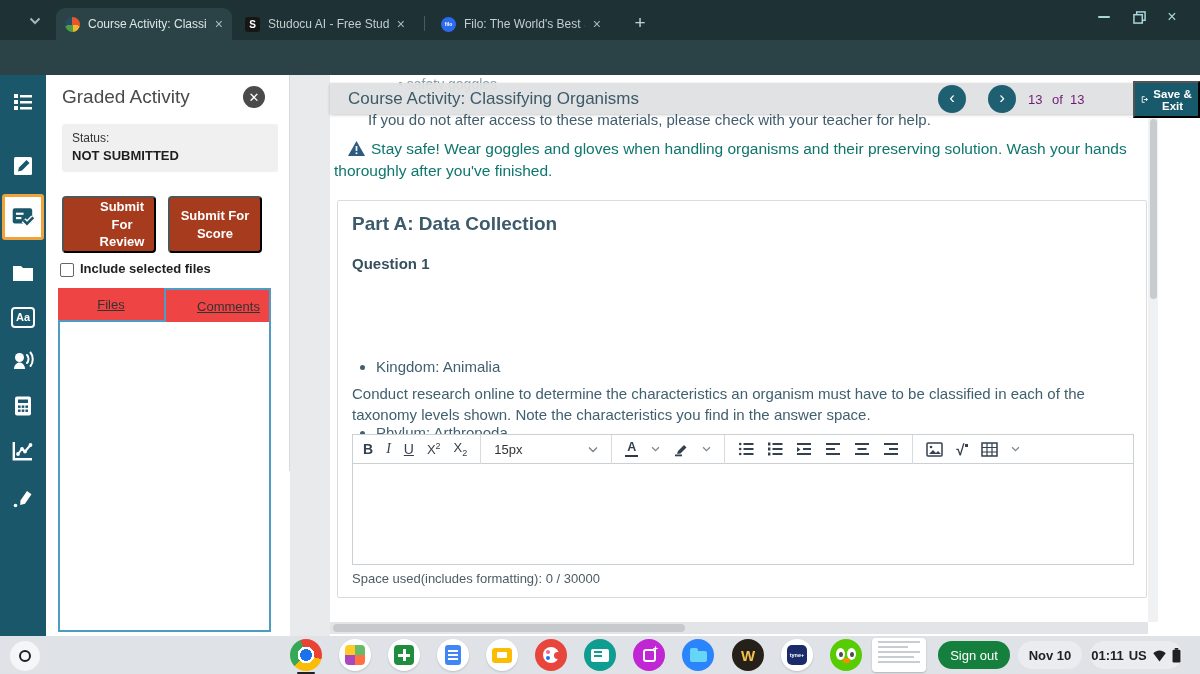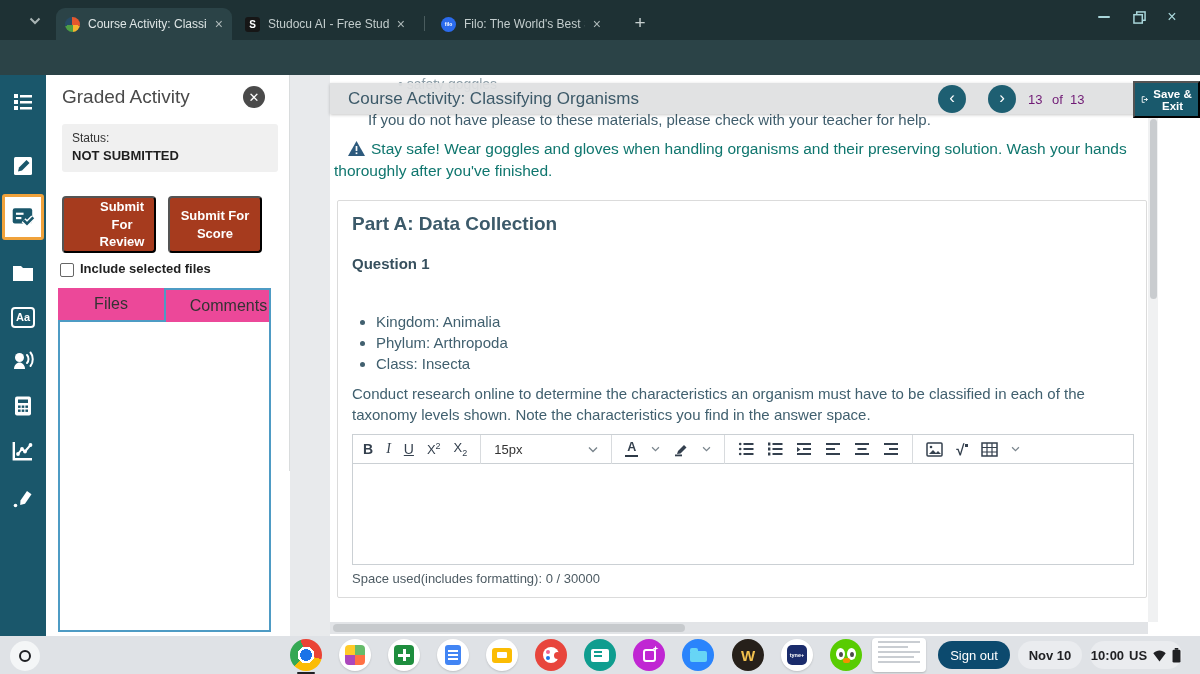--- a/index.html
+++ b/index.html
@@ -44,21 +44,21 @@
 
   .panel{position:absolute;left:46px;top:75px;width:244px;height:396px;background:#fff;border-right:1px solid #D9DCDD;}
   .paneltitle{position:absolute;left:16px;top:11px;font-size:19px;color:#4A4A4A;}
   .panelclose{position:absolute;left:197px;top:11px;width:22px;height:22px;border-radius:50%;background:#4A4A4A;color:#fff;font-size:13px;display:flex;align-items:center;justify-content:center;}
   .statusbox{position:absolute;left:16px;top:49px;width:216px;height:48px;background:#F0F0F0;border-radius:3px;padding:7px 10px;}
   .statuslabel{font-size:12px;color:#333;}
   .statusvalue{font-size:13px;font-weight:bold;color:#1F1F1F;margin-top:3px;}
   .redbtn{position:absolute;top:121px;width:94px;height:57px;background:#A63B1E;border-radius:4px;color:#fff;font-size:13px;font-weight:bold;display:flex;align-items:center;justify-content:center;text-align:center;line-height:1.35;}
   .checkbox{position:absolute;left:14px;top:188px;width:14px;height:14px;border:1.5px solid #666;background:#fff;border-radius:2px;}
   .checklabel{position:absolute;left:34px;top:186px;font-size:13px;font-weight:bold;color:#222;}
-  .ftab{position:absolute;top:213px;height:34px;background:#ec4899;font-size:16px;color:#333;display:flex;align-items:center;justify-content:center;}
+  .ftab{position:absolute;top:213px;height:34px;background:#ef4444;font-size:13px;color:#333;display:flex;align-items:center;justify-content:center;text-decoration:underline;}
   .ftab-files{left:12px;width:106px;border-bottom:2px solid #4E9BC4;}
   .ftab-comments{left:118px;width:107px;border:2px solid #4E9BC4;border-bottom:none;padding-left:22px;}
   .filesbox{position:absolute;left:12px;top:247px;width:213px;height:310px;border:2px solid #4E9BC4;border-top:none;background:#fff;}
 
   .gutter{position:absolute;left:290px;top:75px;width:40px;height:561px;background:#E8EAEC;}
 
   .lesson{position:absolute;left:330px;top:75px;width:870px;height:561px;background:#fff;}
   .ghostline{position:absolute;left:68px;top:1px;font-size:14px;color:#8FA0AA;z-index:1;}
   .accessnote{position:absolute;left:38px;top:36px;font-size:15px;color:#3F5D6C;z-index:1;}
   .lheader{position:absolute;left:0;top:8px;width:870px;height:31px;background:rgba(223,224,225,0.93);box-shadow:0 1px 3px rgba(0,0,0,0.22);z-index:5;}
@@ -67,21 +67,21 @@
   .pagetext{position:absolute;top:9px;font-size:13px;color:#701a75;}
   .saveexit{position:absolute;left:803px;top:-2px;width:67px;height:37px;background:#19596C;color:#fff;font-size:11.5px;font-weight:bold;display:flex;align-items:center;justify-content:center;gap:4px;z-index:6;}
   .warnrow{position:absolute;left:4px;top:63px;width:800px;font-size:15.5px;color:#0f766e;line-height:1.45;z-index:2;}
   .warnicon{display:inline-block;vertical-align:-2px;margin:0 6px 0 14px;}
 
   .card{position:absolute;left:7px;top:125px;width:810px;height:398px;border:1px solid #DBDBDB;border-radius:2px;background:#fff;z-index:2;}
   .cardhead{position:absolute;left:14px;top:12px;font-size:19px;font-weight:bold;color:#3C5A6A;}
   .qlabel{position:absolute;left:14px;top:54px;font-size:15px;font-weight:bold;color:#37505E;}
   .intro{position:absolute;left:14px;top:82px;font-size:15px;color:#41606F;}
   .blist{position:absolute;left:20px;top:110px;margin:0;padding-left:18px;font-size:15px;color:#41606F;}
-  .blist li{line-height:21px;}
+  .blist li{line-height:21px;margin-top:45px;}
   .instr{position:absolute;left:14px;top:182px;width:775px;font-size:15px;color:#41606F;line-height:21px;}
   .editor{position:absolute;left:14px;top:233px;width:782px;}
   .ed-toolbar{height:30px;border:1px solid #CBD0D4;background:#fff;display:flex;align-items:center;padding:0 10px;gap:13px;color:#34404E;}
   .ed-area{height:101px;border:1px solid #CBD0D4;border-top:none;background:#fff;}
   .tsep{width:1px;height:29px;background:#D8DBDE;flex:none;}
   .tbB{font-weight:bold;font-size:14px;}
   .tbI{font-style:italic;font-size:14px;font-family:"Liberation Serif",serif;}
   .tbU{text-decoration:underline;font-size:14px;}
   .tbX{font-size:13px;}
   .tbX sup,.tbX sub{font-size:9px;}
@@ -132,21 +132,21 @@
   .navysq{width:20px;height:20px;border-radius:5px;background:#1A2B6B;color:#fff;font-size:5.5px;font-weight:bold;display:flex;align-items:center;justify-content:center;}
   .ic-duo{background:#58CC02;position:relative;}
   .duoeye{position:absolute;top:9px;width:9px;height:12px;background:#fff;border-radius:50%;}
   .duoeye:before{content:"";position:absolute;left:3px;top:3.5px;width:3.5px;height:5px;background:#4B4B4B;border-radius:50%;}
   .duobeak{position:absolute;left:12.5px;top:19px;width:7px;height:5px;background:#F49000;border-radius:2px;}
   .thumbdoc{position:absolute;left:872px;top:2px;width:54px;height:34px;background:#fff;border-radius:4px;box-shadow:0 1px 2px rgba(0,0,0,0.2);overflow:hidden;}
   .thumbdoc i{display:block;height:2px;background:#C9CDD2;margin:3px 6px 0;}
   .thumbdoc i:nth-child(2){margin-right:18px;}
   .thumbdoc i:nth-child(4){margin-right:12px;}
   .pill{position:absolute;top:5px;height:28px;border-radius:14px;display:flex;align-items:center;justify-content:center;font-size:13px;}
-  .signout{left:938px;width:72px;background:#0c4a6e;color:#fff;}
+  .signout{left:938px;width:72px;background:#15803d;color:#fff;}
   .datepill{left:1018px;width:64px;background:#EAECEF;color:#202124;font-weight:bold;}
   .timepill{left:1090px;width:92px;background:#EAECEF;color:#202124;font-weight:bold;gap:5px;}
 </style>
 </head>
 <body>
 
 <div id="screen">
 
   <div class="tabstrip">
     <div class="tabsearch">
@@ -313,21 +313,21 @@
     <span class="checklabel">Include selected files</span>
     <div class="ftab ftab-files">Files</div>
     <div class="ftab ftab-comments">Comments</div>
     <div class="filesbox"></div>
   </aside>
 
   <div class="gutter"></div>
 
   <main class="lesson">
     <div class="ghostline">• safety goggles</div>
-    <div class="accessnote">If you do not have please to these materials, please check with your teacher for help.</div>
+    <div class="accessnote">If you do not after access to these materials, please check with your teacher for help.</div>
 
     <div class="lheader">
       <div class="ltitle">Course Activity: Classifying Organisms</div>
       <div class="pagecircle" style="left:608px;">‹</div>
       <div class="pagecircle" style="left:658px;">›</div>
       <div class="pagetext" style="left:698px;">13</div>
       <div class="pagetext" style="left:722px;">of</div>
       <div class="pagetext" style="left:740px;">13</div>
       <button class="saveexit">
         <svg width="13" height="13" viewBox="0 0 20 20">
@@ -511,21 +511,21 @@
         <i></i>
         <i></i>
         <i></i>
         <i></i>
         <i></i>
       </div>
 
     <button class="pill signout" style="border:none;">Sign out</button>
     <div class="pill datepill">Nov 10</div>
     <div class="pill timepill">
-      <span>10:00</span>
+      <span>01:11</span>
       <span>US</span>
       <svg width="15" height="13" viewBox="0 0 24 21">
           <path d="M2 7C8 1 16 1 22 7L12 20z" fill="#202124"></path>
         </svg>
       <svg width="9" height="15" viewBox="0 0 10 17">
           <rect x="3" y="0" width="4" height="2" fill="#202124"></rect>
           <rect x="0.5" y="2" width="9" height="14.5" rx="1.5" fill="#202124"></rect>
         </svg>
     </div>
   </footer>

